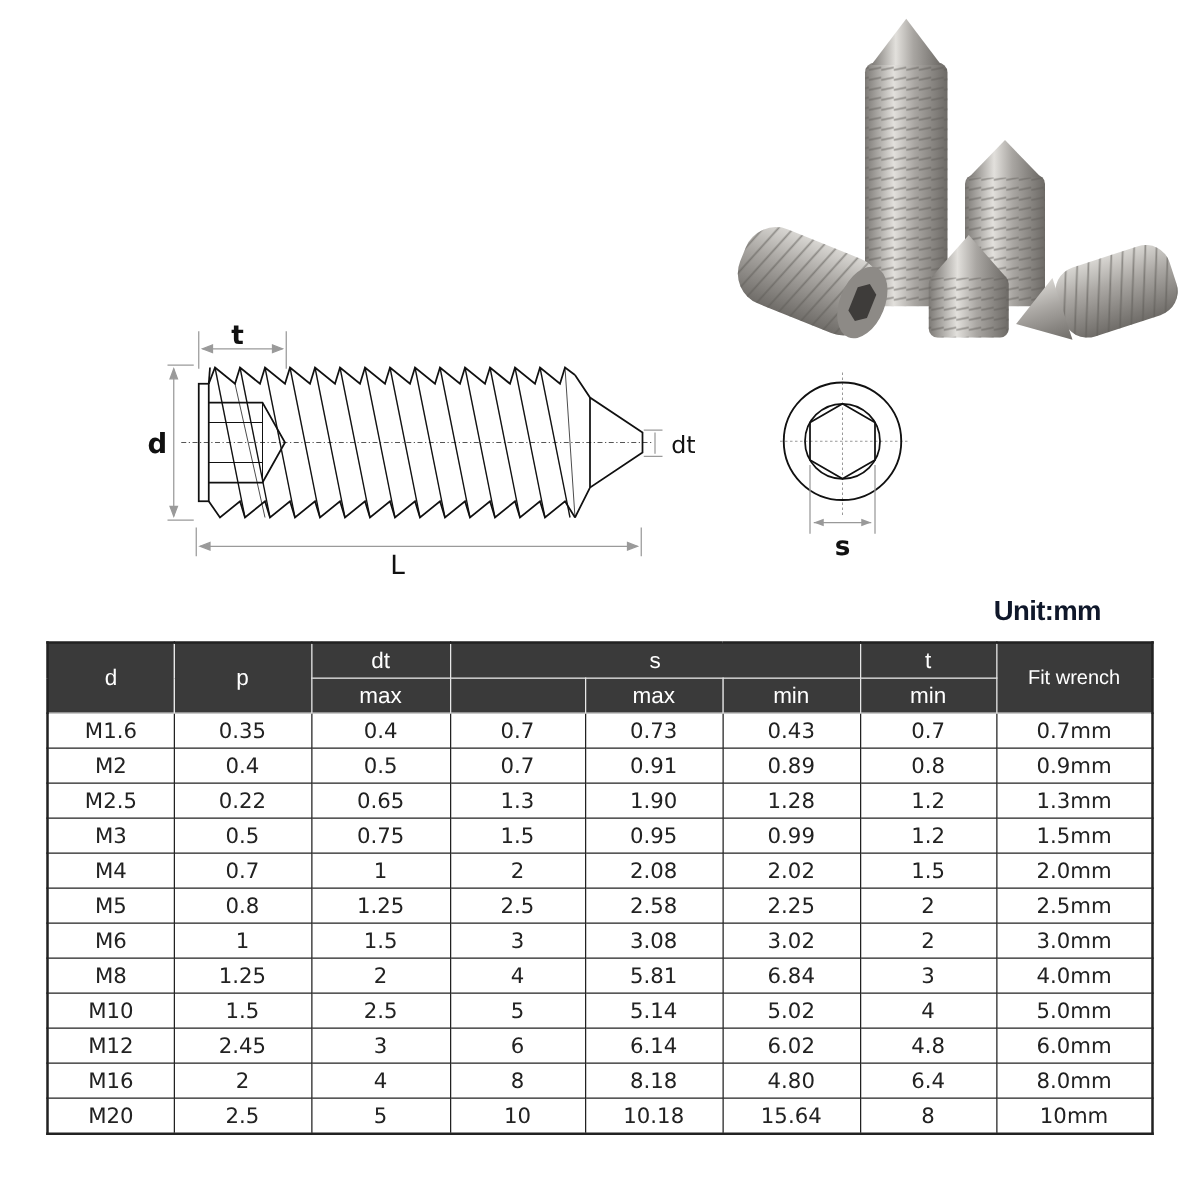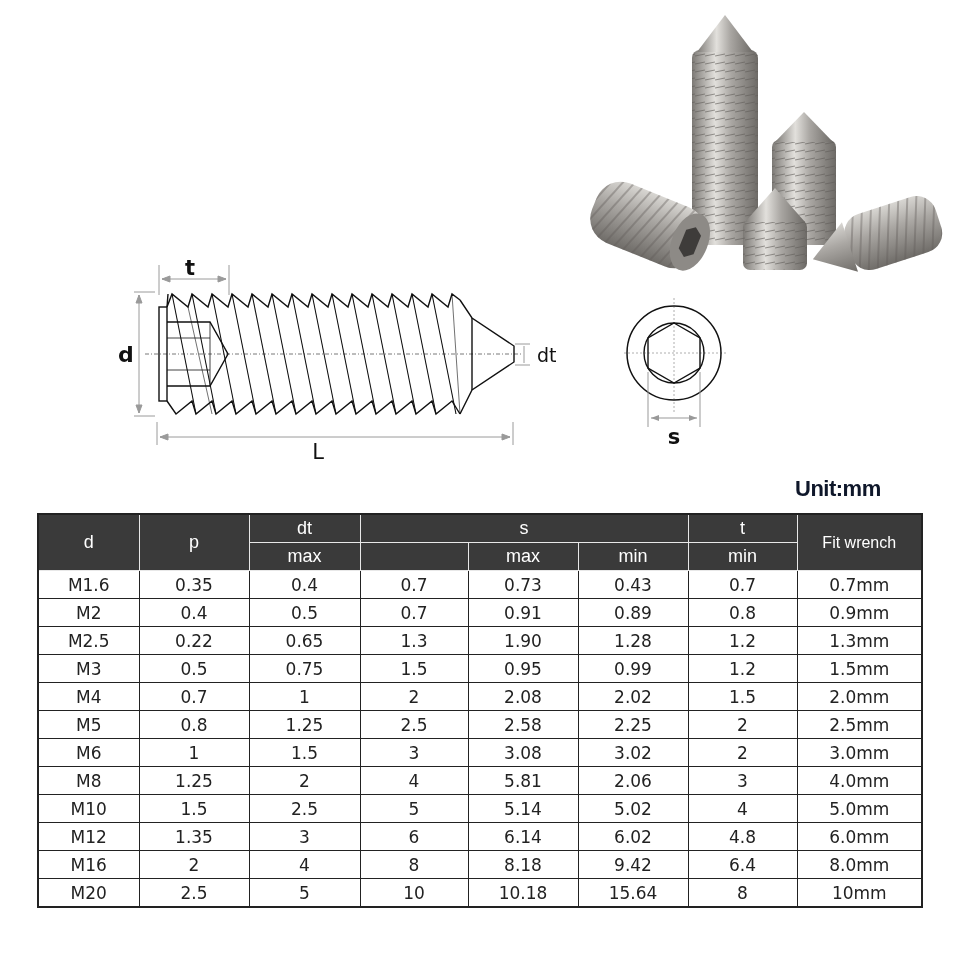--- a/index.html
+++ b/index.html
@@ -261,51 +261,51 @@
         <td>3.02</td>
         <td>2</td>
         <td>3.0mm</td>
       </tr>
       <tr>
         <td>M8</td>
         <td>1.25</td>
         <td>2</td>
         <td>4</td>
         <td>5.81</td>
-        <td>2.06</td>
+        <td>6.84</td>
         <td>3</td>
         <td>4.0mm</td>
       </tr>
       <tr>
         <td>M10</td>
         <td>1.5</td>
         <td>2.5</td>
         <td>5</td>
         <td>5.14</td>
         <td>5.02</td>
         <td>4</td>
         <td>5.0mm</td>
       </tr>
       <tr>
         <td>M12</td>
-        <td>1.35</td>
+        <td>2.45</td>
         <td>3</td>
         <td>6</td>
         <td>6.14</td>
         <td>6.02</td>
         <td>4.8</td>
         <td>6.0mm</td>
       </tr>
       <tr>
         <td>M16</td>
         <td>2</td>
         <td>4</td>
         <td>8</td>
         <td>8.18</td>
-        <td>9.42</td>
+        <td>4.80</td>
         <td>6.4</td>
         <td>8.0mm</td>
       </tr>
       <tr>
         <td>M20</td>
         <td>2.5</td>
         <td>5</td>
         <td>10</td>
         <td>10.18</td>
         <td>15.64</td>

